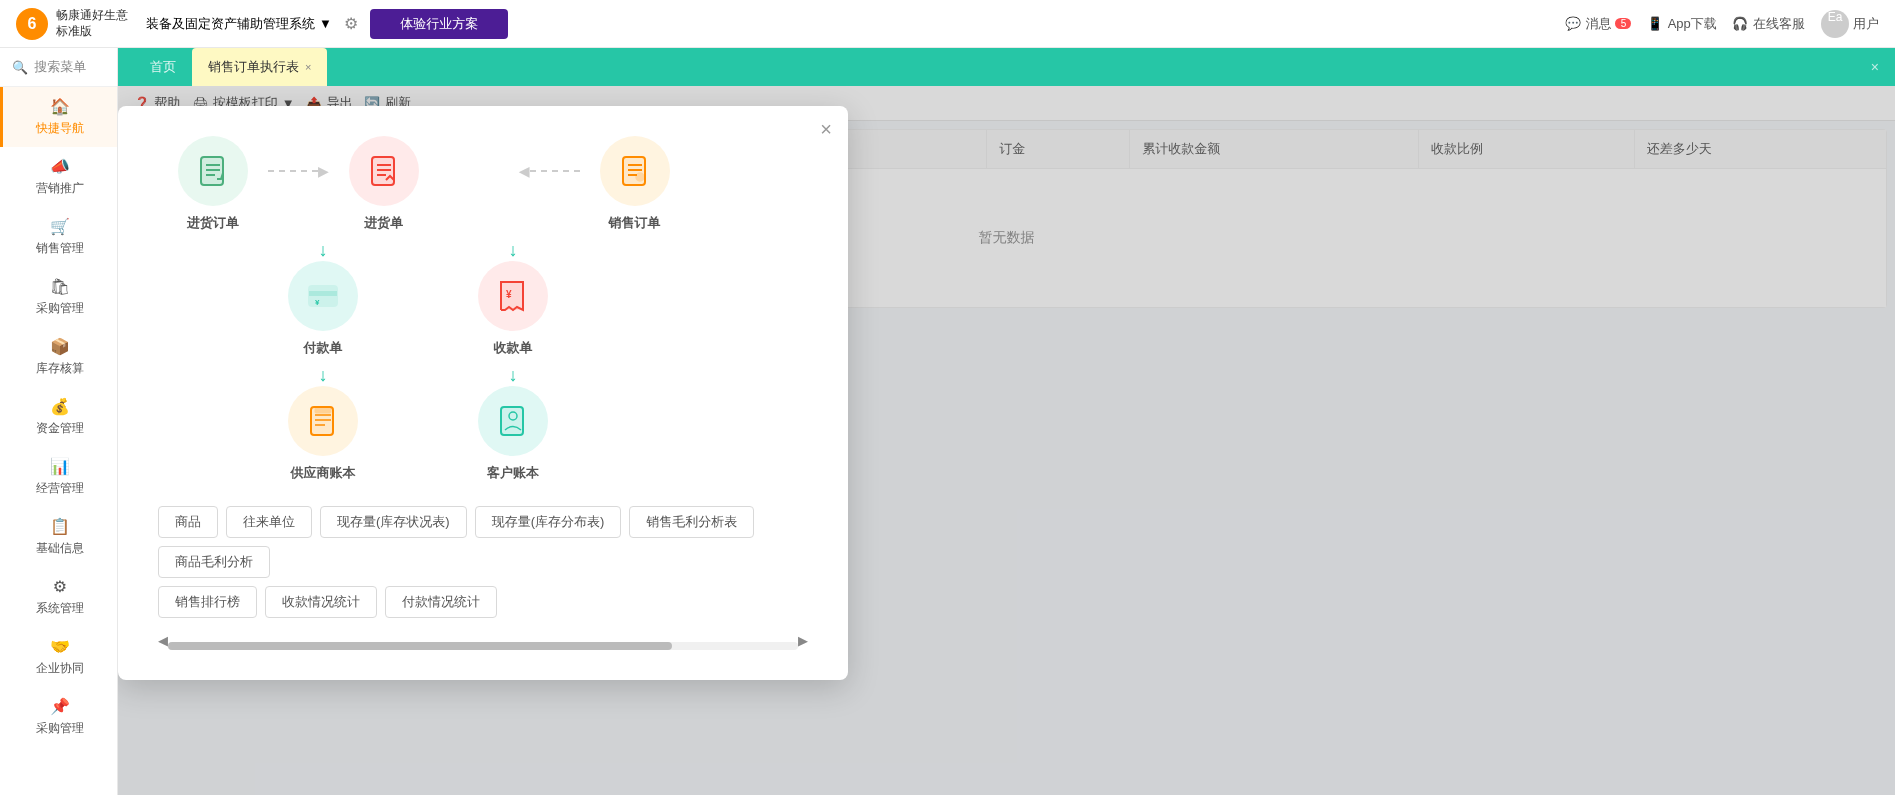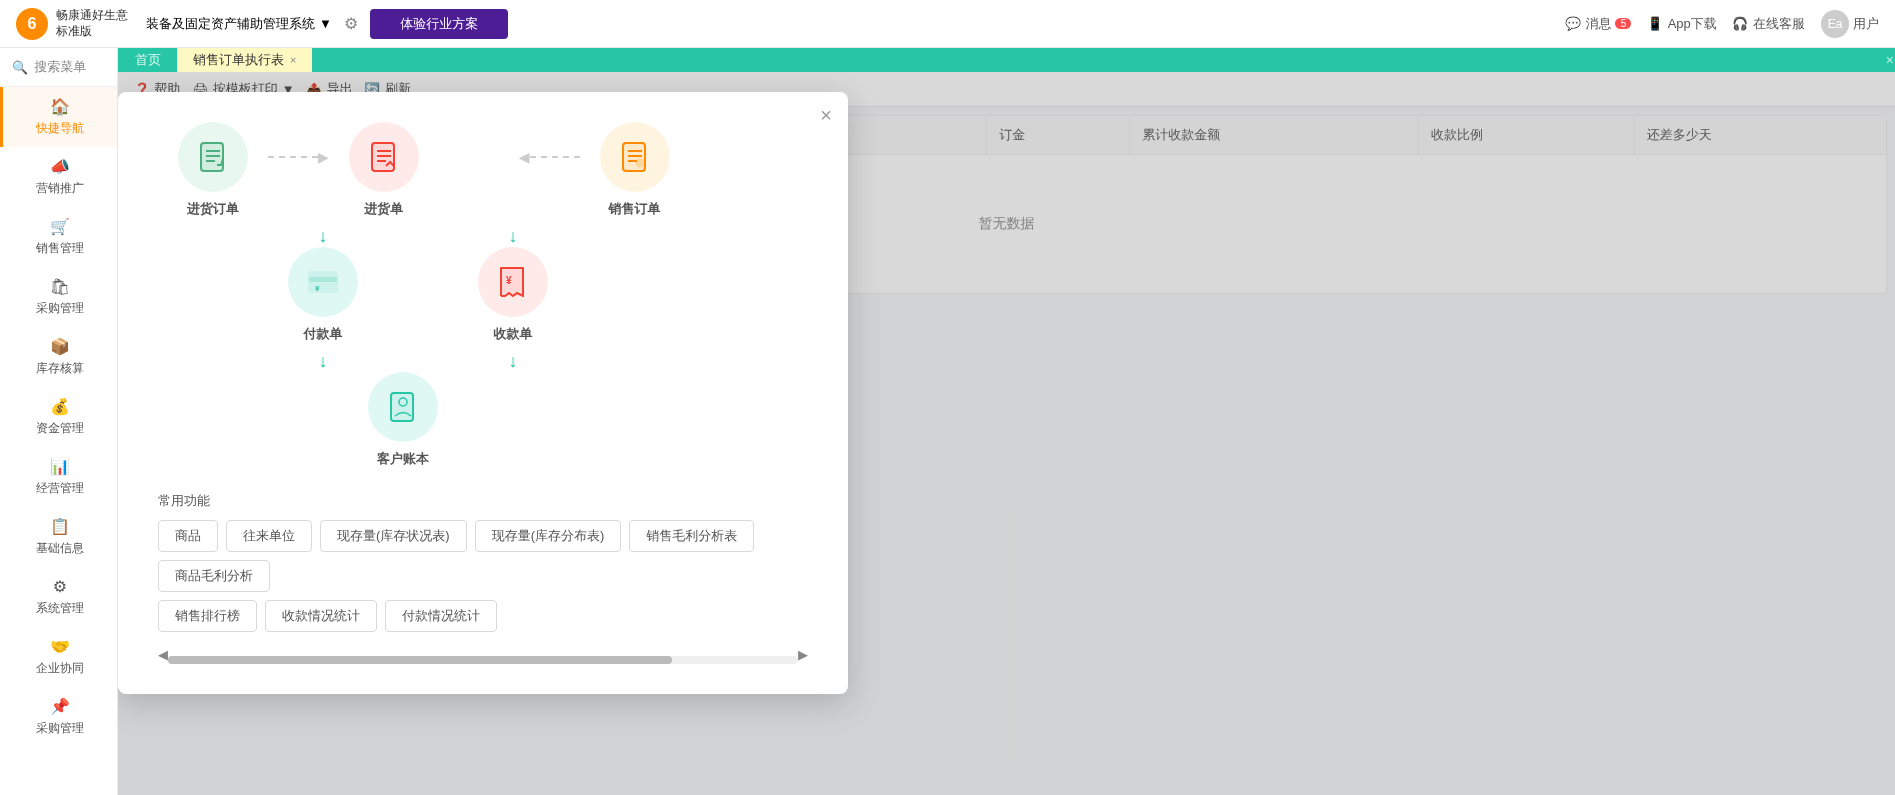--- a/index.html
+++ b/index.html
@@ -16,37 +16,37 @@
     }
     .logo-area { display: flex; align-items: center; gap: 8px; width: 118px; }
     .logo-icon { width: 32px; height: 32px; background: #ff8c00; border-radius: 50%; display: flex; align-items: center; justify-content: center; color: #fff; font-size: 16px; font-weight: bold; }
     .logo-text { font-size: 12px; color: #333; line-height: 1.3; }
     .system-dropdown { display: flex; align-items: center; gap: 4px; cursor: pointer; }
     .header-btn-experience { background: #4c1d95; color: #fff; border: none; border-radius: 4px; padding: 6px 30px; font-size: 13px; cursor: pointer; }
     .header-right { display: flex; align-items: center; gap: 16px; margin-left: auto; }
     .header-right-item { display: flex; align-items: center; gap: 4px; color: #555; cursor: pointer; font-size: 13px; }
     .badge { background: #ff4d4f; color: #fff; border-radius: 10px; font-size: 10px; padding: 0 5px; min-width: 16px; text-align: center; }
     .gear-icon { cursor: pointer; color: #888; font-size: 16px; }
-    .avatar { width: 28px; height: 28px; background: #ccc; border-radius: 50%; display: flex; align-items: center; justify-content: center; color: #fff; font-size: 12px; }
+    .avatar { width: 28px; height: 28px; background: #ccc; border-radius: 50%; display: flex; justify-content: center; color: #fff; font-size: 12px; }
 
     
     .main-body { display: flex; flex: 1; overflow: hidden; }
 
     
     .sidebar { width: 118px; background: #fff; border-right: 1px solid #e8e8e8; display: flex; flex-direction: column; }
     .sidebar-search { display: flex; align-items: center; gap: 6px; padding: 10px 12px; color: #888; font-size: 13px; cursor: pointer; border-bottom: 1px solid #f0f0f0; }
     .sidebar-item { display: flex; flex-direction: column; align-items: center; padding: 10px 8px; cursor: pointer; color: #555; font-size: 12px; gap: 4px; border-left: 3px solid transparent; }
     .sidebar-item.active { background: #fff8f0; border-left: 3px solid #ff8c00; color: #ff8c00; }
     .sidebar-item-icon { font-size: 16px; }
 
     
     .content-area { flex: 1; display: flex; flex-direction: column; overflow: hidden; }
 
     
-    .tab-bar { display: flex; align-items: center; background: #26c6a6; height: 24px; padding: 0 1px; }
+    .tab-bar { display: flex; align-items: center; background: #26c6a6; height: 38px; padding: 0 16px; }
     .tab-item { display: flex; align-items: center; gap: 6px; padding: 0 16px; height: 38px; cursor: pointer; font-size: 13px; color: rgba(255,255,255,0.85); }
     .tab-item.active { background: #fef9c3; color: #333; border-radius: 4px 4px 0 0; }
     .tab-close { font-size: 11px; color: #888; cursor: pointer; }
     .tab-close-white { font-size: 14px; color: rgba(255,255,255,0.7); cursor: pointer; margin-left: auto; }
 
     
     .content-inner { flex: 1; background: #f5f7fa; overflow: auto; position: relative; }
 
     
     .toolbar { background: #fff; padding: 8px 16px; display: flex; align-items: center; gap: 12px; border-bottom: 1px solid #e8e8e8; }
@@ -365,39 +365,51 @@
                 </div>
                 <div style="width:80px;"></div>
                 <div style="display:flex;flex-direction:column;align-items:center;width:110px;">
                   <span style="color:#26c6a6;font-size:18px;">↓</span>
                 </div>
               </div>
 
               <div style="display:flex; align-items:center; margin-bottom:16px;">
                 <div style="width:110px;"></div>
 
+                <div class="flow-node">
+                  <div class="flow-circle circle-orange" style="display:flex;align-items:center;justify-content:center;">
+                    <svg width="36" height="36" viewBox="0 0 36 36">
+                      <rect x="6" y="4" width="22" height="28" rx="3" fill="#ff8c00" opacity="0.1"></rect>
+                      <rect x="6" y="4" width="22" height="28" rx="3" fill="none" stroke="#ff8c00" stroke-width="2"></rect>
+                      <line x1="10" y1="12" x2="26" y2="12" stroke="#ff8c00" stroke-width="1.5"></line>
+                      <line x1="10" y1="17" x2="26" y2="17" stroke="#ff8c00" stroke-width="1.5"></line>
+                      <line x1="10" y1="22" x2="20" y2="22" stroke="#ff8c00" stroke-width="1.5"></line>
+                      <rect x="10" y="4" width="16" height="6" rx="1" fill="#ff8c00" opacity="0.25" stroke="#ff8c00" stroke-width="1"></rect>
+                    </svg>
+                  </div>
+                  <span class="flow-label">供应商账本</span>
+                </div>
 
                 <div style="width:80px;"></div>
 
                 <div class="flow-node">
                   <div class="flow-circle circle-teal" style="display:flex;align-items:center;justify-content:center;">
                     <svg width="36" height="36" viewBox="0 0 36 36">
                       <rect x="6" y="4" width="22" height="28" rx="3" fill="#26c6a6" opacity="0.1"></rect>
                       <rect x="6" y="4" width="22" height="28" rx="3" fill="none" stroke="#26c6a6" stroke-width="2"></rect>
                       <circle cx="18" cy="13" r="4" fill="none" stroke="#26c6a6" stroke-width="1.5"></circle>
                       <path d="M10,27 Q18,20 26,27" fill="none" stroke="#26c6a6" stroke-width="1.5"></path>
                     </svg>
                   </div>
                   <span class="flow-label">客户账本</span>
                 </div>
               </div>
             </div>
 
             <div class="common-section">
-              <div class="common-title">常用功能</div>
               <div class="common-buttons">
                 <button class="common-btn">商品</button>
                 <button class="common-btn">往来单位</button>
                 <button class="common-btn">现存量(库存状况表)</button>
                 <button class="common-btn">现存量(库存分布表)</button>
                 <button class="common-btn">销售毛利分析表</button>
                 <button class="common-btn">商品毛利分析</button>
               </div>
               <div class="common-buttons">
                 <button class="common-btn">销售排行榜</button>

